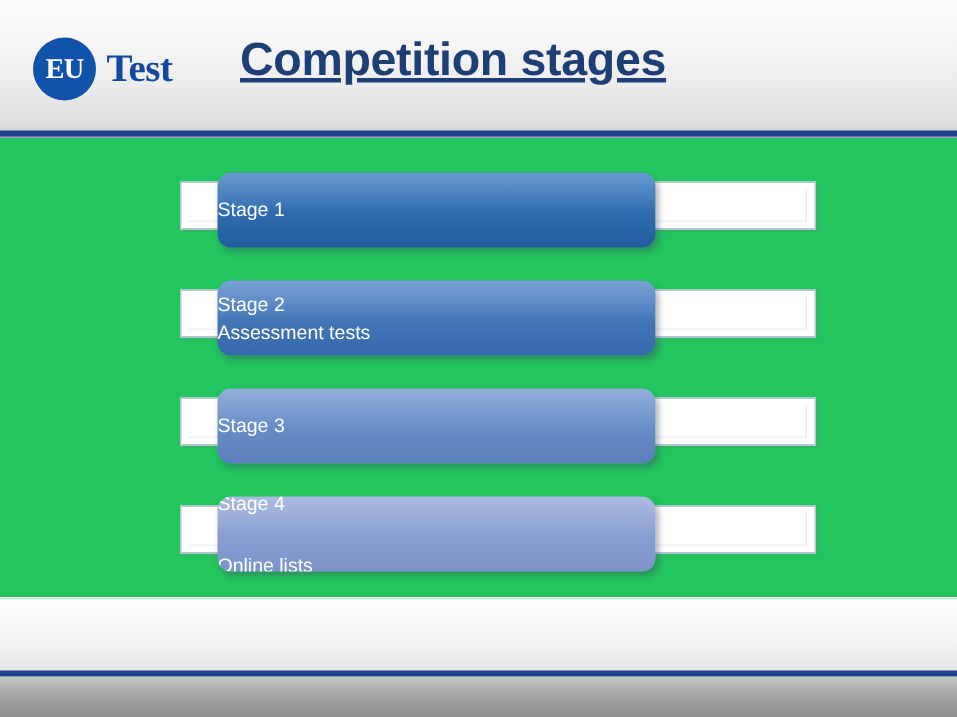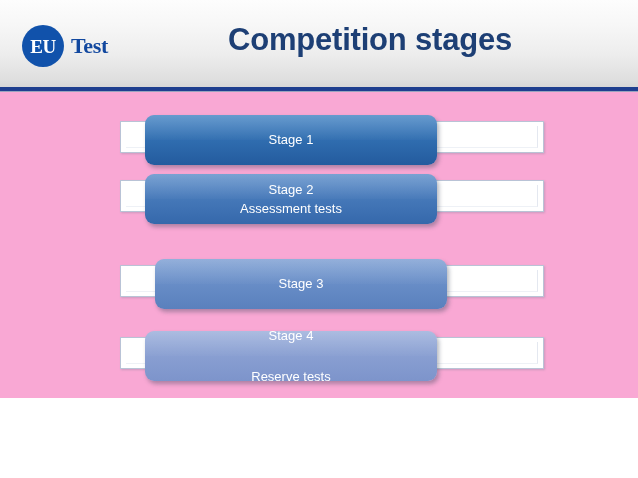--- a/index.html
+++ b/index.html
@@ -7,23 +7,23 @@
     padding: 0;
     background: #ffffff;
   }
   body {
     font-family: "Liberation Sans", sans-serif;
   }
 
   .slide {
     position: relative;
     width: 638px;
-    height: 398px;
+    height: 478px;
     overflow: hidden;
-    background: #f9a8d4;
+    background: #22c55e;
   }
 
   
   .header {
     position: absolute;
     left: 0;
     top: 0;
     width: 638px;
     height: 88px;
     background: linear-gradient(to bottom, #fdfdfd 0%, #f7f7f7 28%, #ededed 62%, #dedede 92%, #d6d6d6 100%);
@@ -61,39 +61,40 @@
     color: #ffffff;
     font-size: 19px;
     font-weight: bold;
     letter-spacing: -0.5px;
     font-family: "Liberation Serif", serif;
     line-height: 1;
   }
   .logo-word {
     margin-left: 7px;
     color: #12489f;
-    font-size: 22px;
+    font-size: 26px;
     font-weight: bold;
     font-family: "Liberation Serif", serif;
     line-height: 1;
     letter-spacing: -0.3px;
   }
 
   
   .slide-title {
     position: absolute;
     left: 160px;
     top: 22px;
     width: 420px;
-    text-align: center;
+    text-align: left;
     color: #1d3f75;
     font-size: 31px;
     font-weight: bold;
     letter-spacing: -0.2px;
     line-height: 1.15;
+    text-decoration: underline;
   }
 
   
   .stages {
     position: absolute;
     left: 0;
     top: 88px;
     width: 638px;
     height: 310px;
   }
@@ -128,21 +129,21 @@
   .stage-box {
     position: absolute;
     left: 145px;
     top: 27px;
     width: 292px;
     height: 50px;
     border-radius: 9px;
     box-sizing: border-box;
     display: flex;
     flex-direction: column;
-    align-items: center;
+    align-items: flex-start;
     justify-content: center;
     box-shadow: 2px 3px 4px rgba(60,70,90,0.40);
     overflow: hidden;
   }
   .stage-box::after {
     content: "";
     position: absolute;
     left: 0; right: 0; top: 0;
     height: 50%;
     background: linear-gradient(to bottom, rgba(255,255,255,0.22), rgba(255,255,255,0.02));
@@ -207,46 +208,46 @@
 
     <div class="stage-row" style="top:0px;">
       <div class="stage-plate">
         <div class="stage-plate-inner"></div>
       </div>
       <div class="stage-box" id="box0" style="background: linear-gradient(rgb(61, 127, 193) 0%, rgb(35, 91, 158) 100%);">
         <div class="stage-title">Stage 1</div>
       </div>
     </div>
 
-    <div class="stage-row" style="top:59px;">
+    <div class="stage-row" style="top:72px;">
       <div class="stage-plate">
         <div class="stage-plate-inner"></div>
       </div>
       <div class="stage-box" id="box1" style="background: linear-gradient(rgb(85, 136, 198) 0%, rgb(53, 104, 171) 100%);">
         <div class="stage-title">Stage 2</div>
         <div class="stage-sub">Assessment tests</div>
       </div>
     </div>
 
     <div class="stage-row" style="top:144px;">
       <div class="stage-plate">
         <div class="stage-plate-inner"></div>
       </div>
-      <div class="stage-box" id="box2" style="background: linear-gradient(rgb(117, 153, 208) 0%, rgb(90, 128, 189) 100%); margin-left: 10px;">
+      <div class="stage-box" id="box2" style="background: linear-gradient(rgb(117, 153, 208) 0%, rgb(90, 128, 189) 100%);">
         <div class="stage-title">Stage 3</div>
       </div>
     </div>
 
     <div class="stage-row" style="top:216px;">
       <div class="stage-plate">
         <div class="stage-plate-inner"></div>
       </div>
       <div class="stage-box" id="box3" style="background: linear-gradient(rgb(148, 169, 216) 0%, rgb(125, 148, 203) 100%); gap: 22px;">
         <div class="stage-title">Stage 4</div>
-        <div class="stage-sub">Reserve tests</div>
+        <div class="stage-sub">Online lists</div>
       </div>
     </div>
 
   </div>
 
   <div class="footer-band"></div>
   <div class="footer-rule"></div>
   <div class="footer-strip"></div>
 
 </div>

